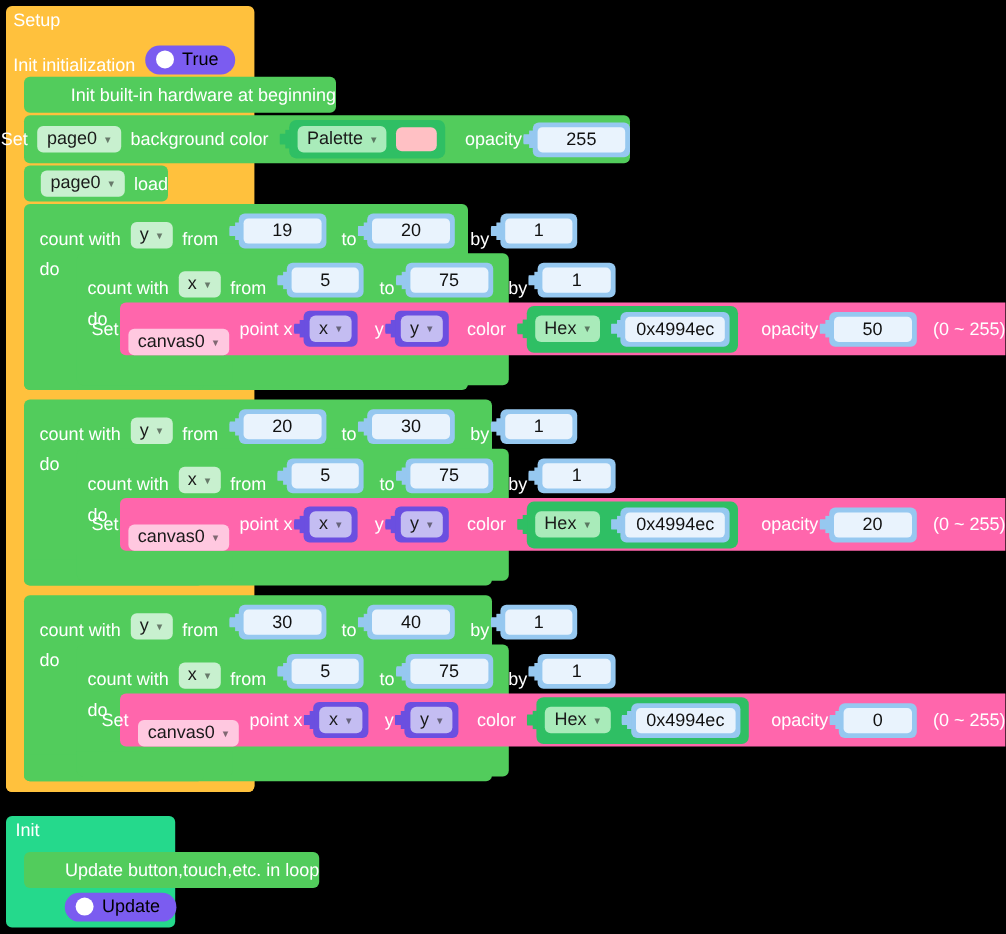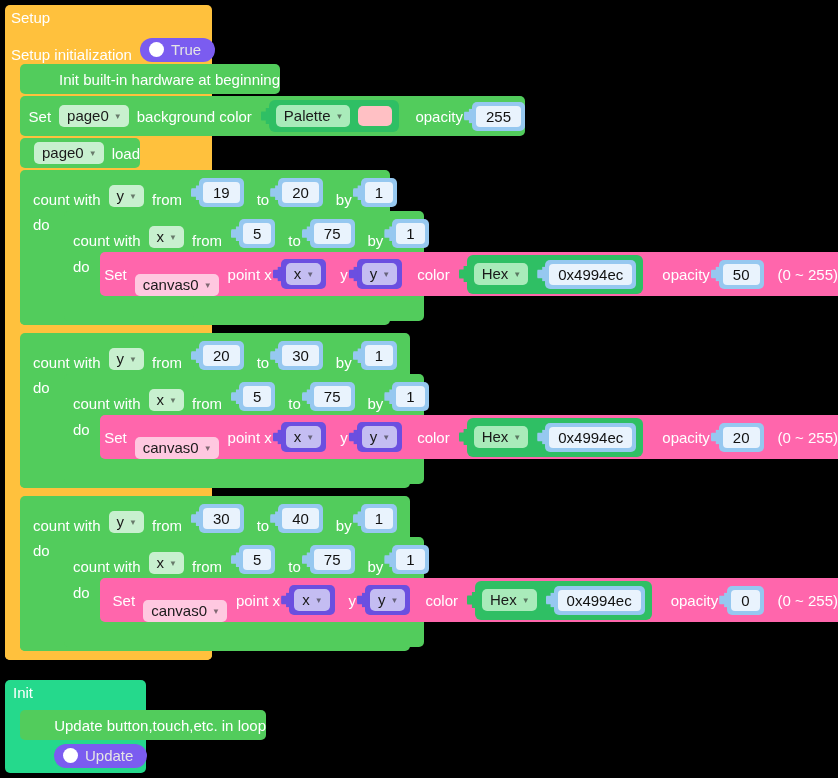--- a/index.html
+++ b/index.html
@@ -44,21 +44,21 @@
     content: ""; position: absolute; left: -8px; top: 50%;
     transform: translateY(-50%);
     width: 9px; height: 15px;
     background: #96c8f0;
     border-radius: 5px 0 0 5px;
     clip-path: polygon(0 22%, 55% 22%, 55% 0, 100% 0, 100% 100%, 55% 100%, 55% 78%, 0 78%);
   }
   .numsock > span {
     display: inline-block; min-width: 22px; text-align: center;
     background: #e9f3fd; color: #111;
-    border-radius: 4px; padding: 3px 10px;
+    border-radius: 4px; padding: 3px 24px;
     font-size: 15px; line-height: 1;
   }
 
   
   .txtsock {
     position: relative; display: inline-flex; align-items: center;
     background: #96c8f0; border-radius: 5px;
     padding: 4px; margin-left: 9px;
   }
   .txtsock::before {
@@ -102,21 +102,21 @@
   
   .boolpill {
     display: inline-flex; align-items: center; gap: 7px;
     background: #7b5cf0; border-radius: 999px;
     padding: 4px 14px 5px 9px;
   }
   .boolpill .dot {
     width: 15px; height: 15px; border-radius: 50%;
     background: #fff; display: inline-block;
   }
-  .boolpill .t { color: #e5e5e5; font-size: 15px; line-height: 1; }
+  .boolpill .t { color: #000000; font-size: 15px; line-height: 1; }
 
   .row { position: absolute; display: flex; align-items: flex-end; }
   .row > .lbl, .row > .dd { margin-right: 8px; }
 
   
   .stmt {
     position: absolute; background: #52cc5c;
     border-radius: 5px;
     display: flex; align-items: center;
     padding-left: 13px;
@@ -135,21 +135,21 @@
 
   <div class="setupblk" style="left:5px; top:5px; width:207px; height:655px;"></div>
 
   <div class="setupblk" style="left:5px; top:640px; width:207px; height:20px; border-radius:0 0 5px 5px;"></div>
 
   <div class="row" style="left:11px; top:10px;">
     <span class="lbl">Setup</span>
   </div>
 
   <div class="row" style="left:11px; top:38px;">
-    <span class="lbl">Setup initialization</span>
+    <span class="lbl">Init initialization</span>
     <span class="boolpill">
       <span class="dot"></span>
       <span class="t">True</span>
     </span>
   </div>
 
   <div class="stmt" style="left:20px; top:64px; width:260px; height:30px;">
     <span class="lbl">Init built-in hardware at beginning</span>
   </div>
 

